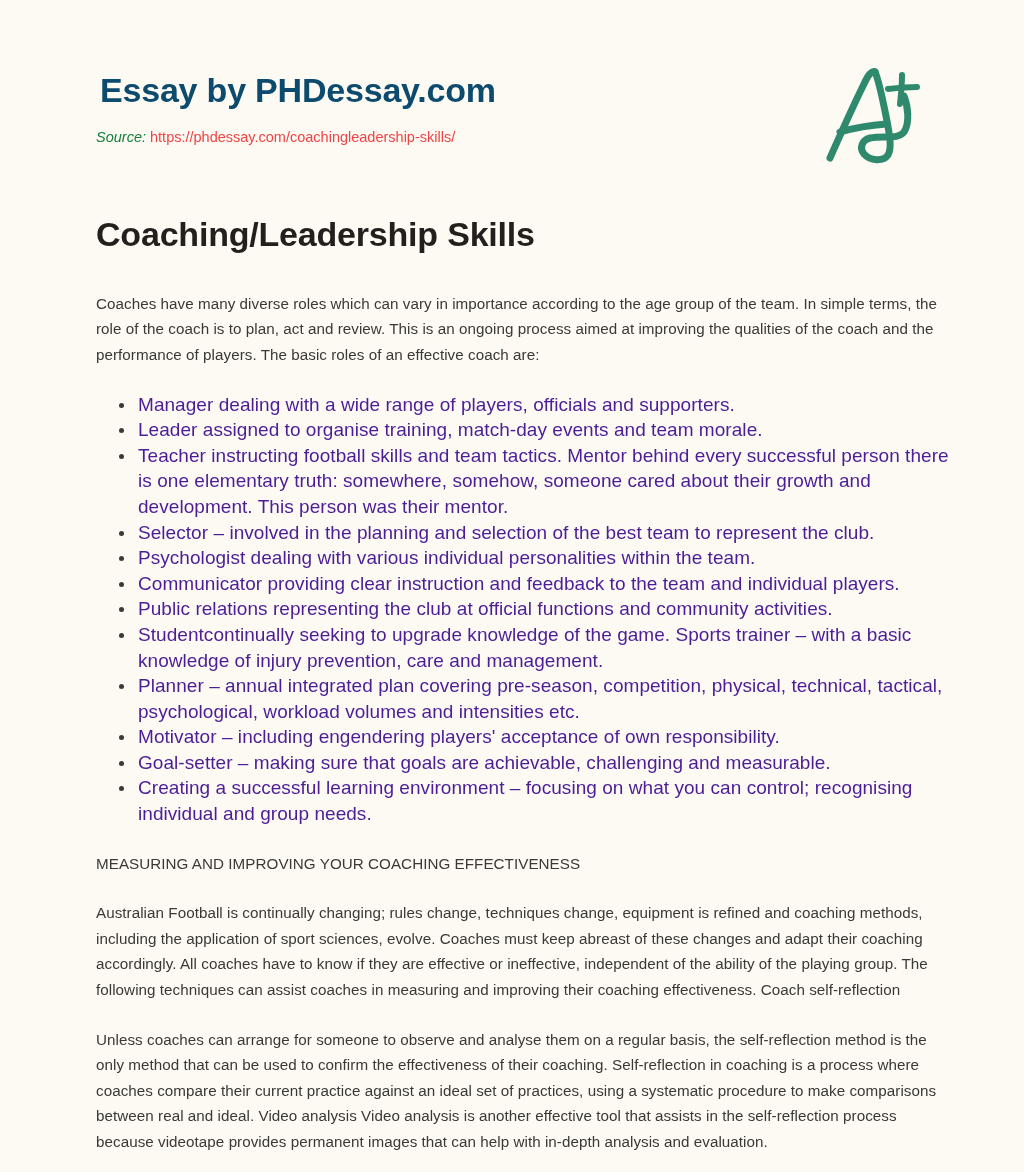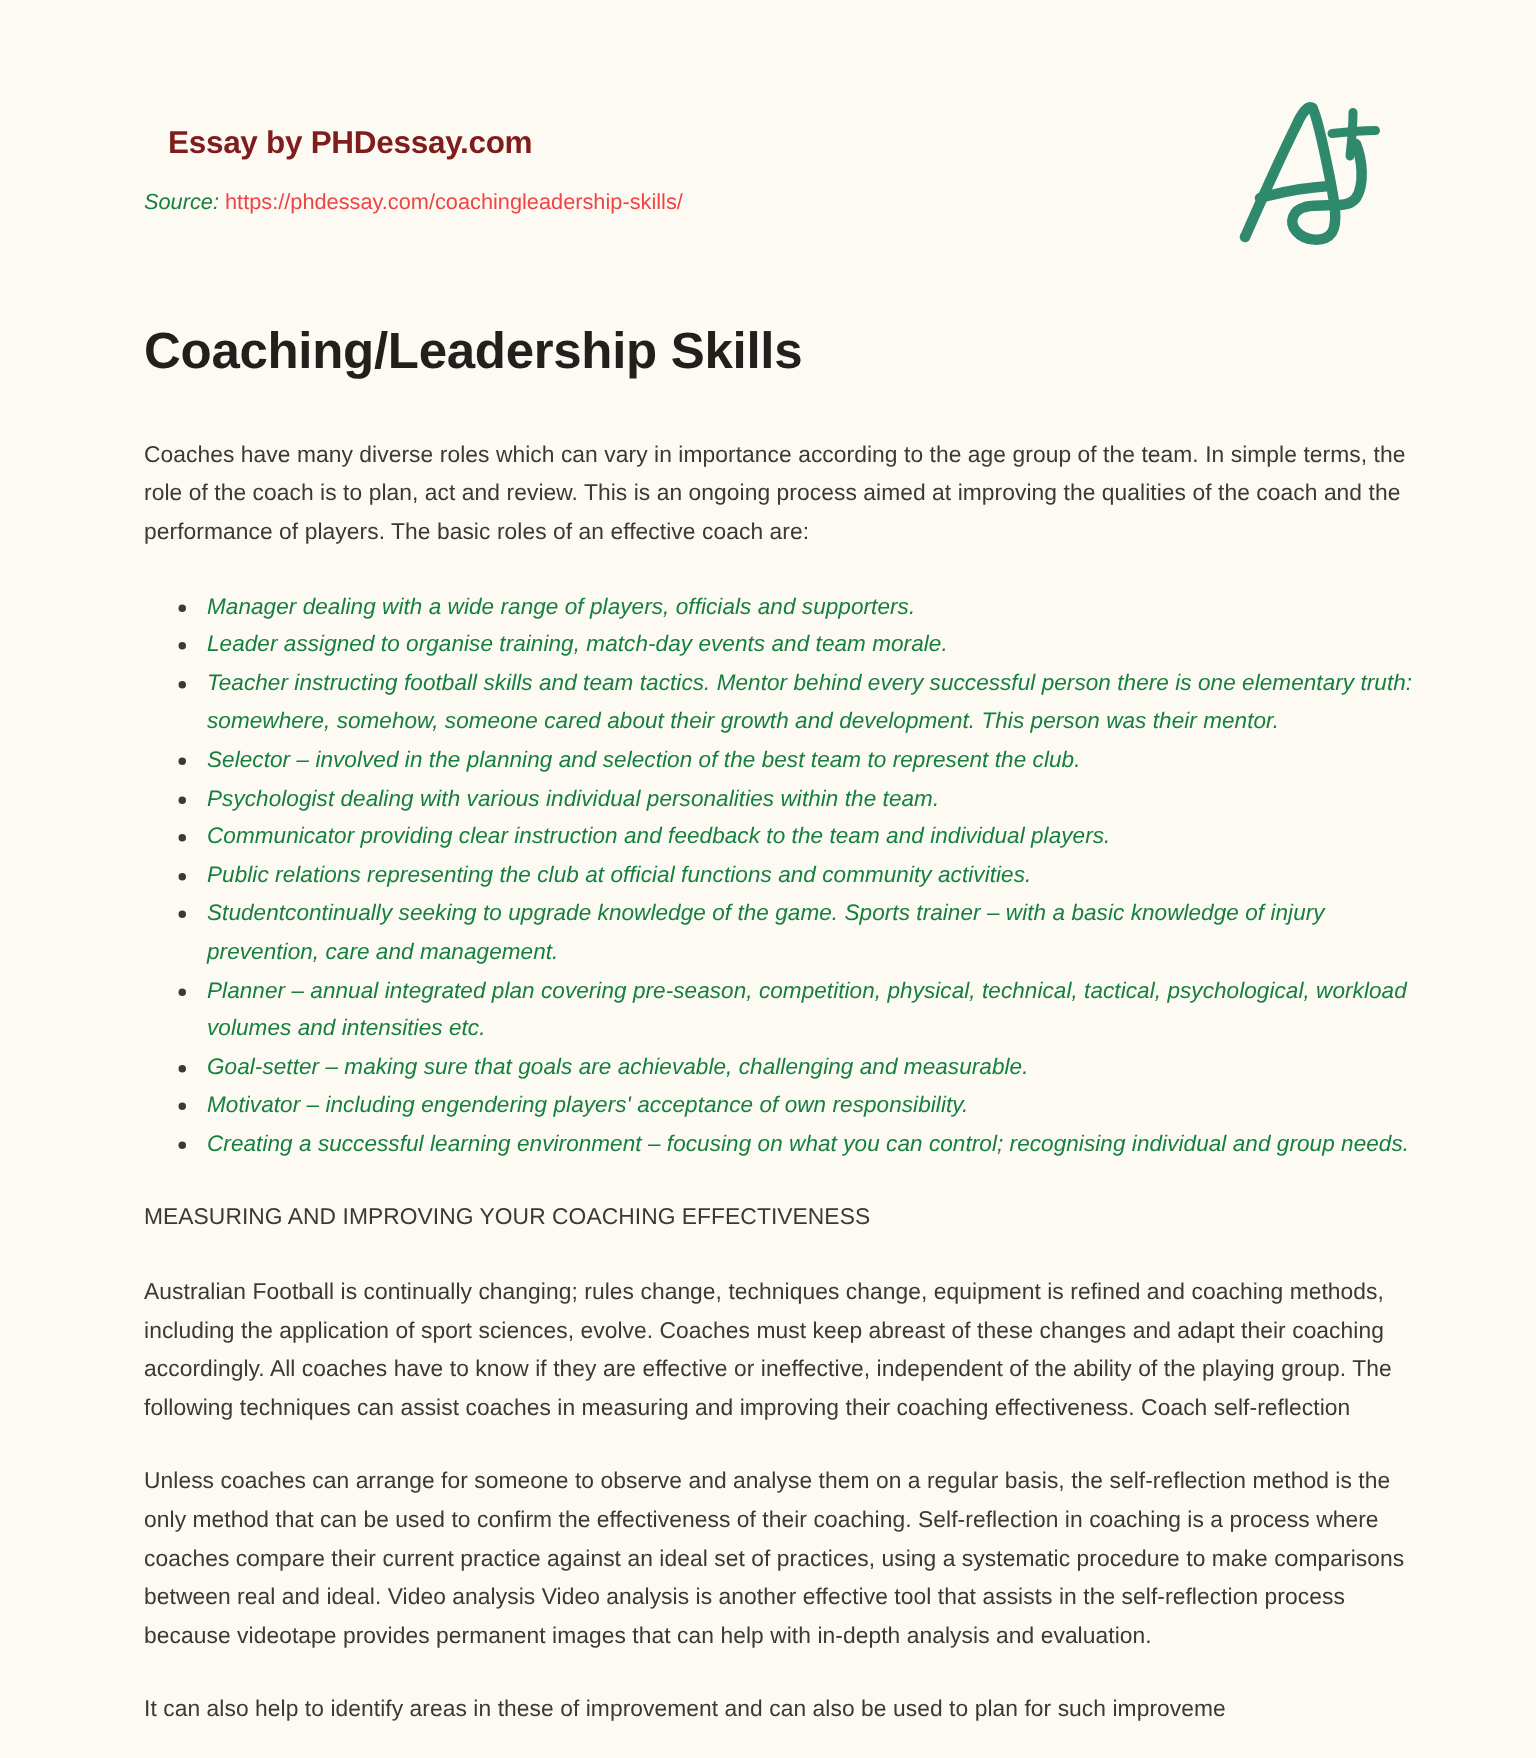--- a/index.html
+++ b/index.html
@@ -24,25 +24,25 @@
   }
 
   
   .header {
     position: absolute;
     left: 96px;
     top: 68px;
     width: 832px;
   }
   .brand-title {
-    font-size: 21px;
+    font-size: 34px;
     font-weight: bold;
     letter-spacing: -0.2px;
-    color: #7f1d1d;
-    margin: 16px;
+    color: #0c4a6e;
+    margin: 4px;
     line-height: 1.1;
   }
   .source-line {
     margin-top: 19px;
     font-size: 14.5px;
     color: #8d8a85;
     line-height: 1.3;
     white-space: nowrap;
   }
   .source-label {
@@ -93,27 +93,26 @@
   p.para.heading-para {
     margin-bottom: 24px;
   }
   ul.roles {
     margin: 0 0 24px 0;
     padding: 0 0 0 42px;
     list-style: none;
   }
   ul.roles li {
     position: relative;
-    font-size: 15px;
+    font-size: 19px;
     line-height: 25.6px;
-    color: #15803d;
+    color: #4c1d95;
     margin: 0 0 0 0;
     padding: 0 0 0 0;
     letter-spacing: 0.05px;
-    font-style: italic;
   }
   ul.roles li::before {
     content: "";
     position: absolute;
     left: -19px;
     top: 11px;
     width: 5px;
     height: 5px;
     border-radius: 50%;
     background: #3b3936;
@@ -158,22 +157,22 @@
     <ul class="roles">
       <li>Manager dealing with a wide range of players, officials and supporters.</li>
       <li>Leader assigned to organise training, match-day events and team morale.</li>
       <li>Teacher instructing football skills and team tactics. Mentor behind every successful person there is one elementary truth: somewhere, somehow, someone cared about their growth and development. This person was their mentor.</li>
       <li>Selector – involved in the planning and selection of the best team to represent the club.</li>
       <li>Psychologist dealing with various individual personalities within the team.</li>
       <li>Communicator providing clear instruction and feedback to the team and individual players.</li>
       <li>Public relations representing the club at official functions and community activities.</li>
       <li>Studentcontinually seeking to upgrade knowledge of the game. Sports trainer – with a basic knowledge of injury prevention, care and management.</li>
       <li>Planner – annual integrated plan covering pre-season, competition, physical, technical, tactical, psychological, workload volumes and intensities etc.</li>
+      <li>Motivator – including engendering players' acceptance of own responsibility.</li>
       <li>Goal-setter – making sure that goals are achievable, challenging and measurable.</li>
-      <li>Motivator – including engendering players' acceptance of own responsibility.</li>
       <li>Creating a successful learning environment – focusing on what you can control; recognising individual and group needs.</li>
     </ul>
 
     <p class="para heading-para">MEASURING AND IMPROVING YOUR COACHING EFFECTIVENESS</p>
 
     <p class="para">Australian Football is continually changing; rules change, techniques change, equipment is refined and coaching methods, including the application of sport sciences, evolve. Coaches must keep abreast of these changes and adapt their coaching accordingly. All coaches have to know if they are effective or ineffective, independent of the ability of the playing group. The following techniques can assist coaches in measuring and improving their coaching effectiveness. Coach self-reflection</p>
 
     <p class="para">Unless coaches can arrange for someone to observe and analyse them on a regular basis, the self-reflection method is the only method that can be used to confirm the effectiveness of their coaching. Self-reflection in coaching is a process where coaches compare their current practice against an ideal set of practices, using a systematic procedure to make comparisons between real and ideal. Video analysis Video analysis is another effective tool that assists in the self-reflection process because videotape provides permanent images that can help with in-depth analysis and evaluation.</p>
 
     <p class="para">It can also help to identify areas in these of improvement and can also be used to plan for such improveme</p>

